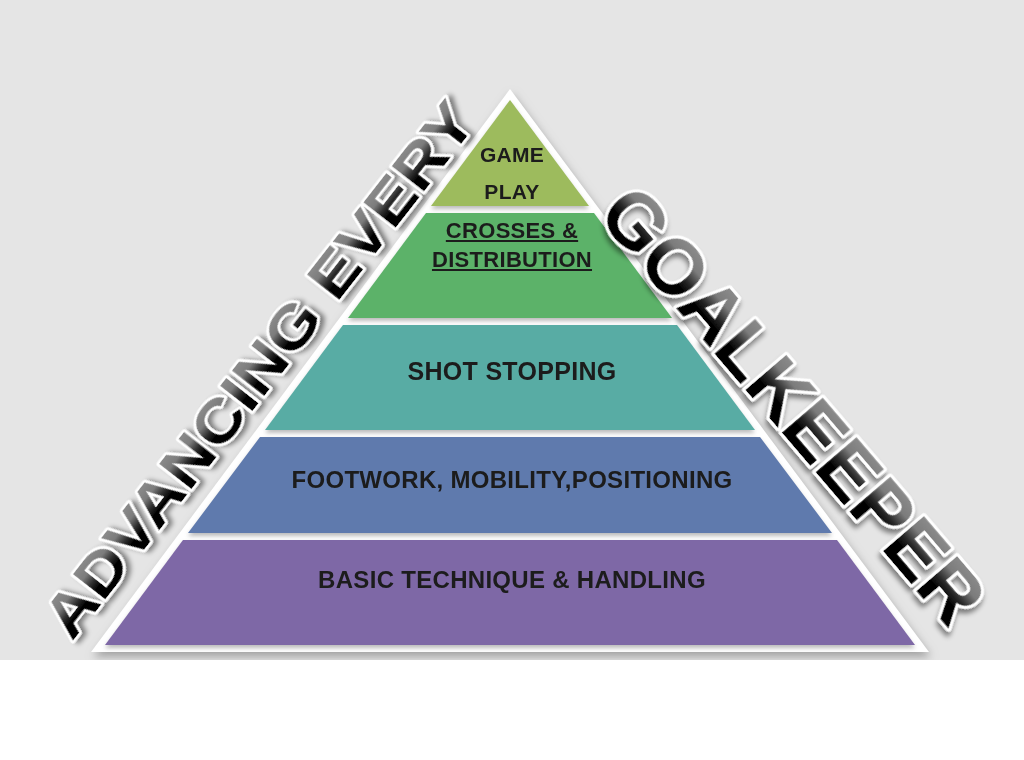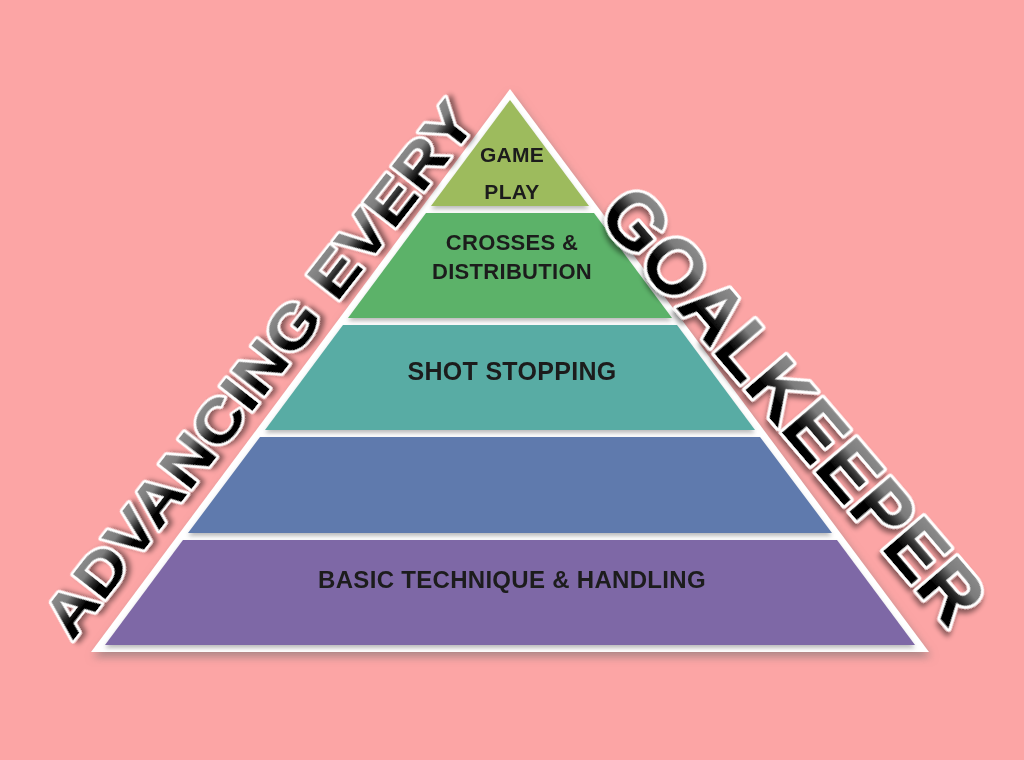--- a/index.html
+++ b/index.html
@@ -1,17 +1,17 @@
 <!DOCTYPE html>
 <html><head>
 <meta charset="utf-8">
 <style>
   html,body{margin:0;padding:0;background:#ffffff;}
   .canvas{
-    position:relative;width:1024px;height:760px;overflow:hidden;background:#fca5a5;
+    position:relative;width:1024px;height:660px;overflow:hidden;background:#e5e5e5;
     font-family:"Liberation Sans",sans-serif;
   }
   
   .shadow-wrap{position:absolute;inset:0;pointer-events:none;}
   .backing-wrap{filter:drop-shadow(2px 5px 4px rgba(110,110,110,0.55));}
   .band-shadow{filter:drop-shadow(0px 3px 2px rgba(60,60,60,0.35));}
   .backing{
     position:absolute;inset:0;background:#ffffff;
     clip-path:polygon(510px 89px, 929px 652px, 91px 652px);
   }
@@ -20,21 +20,21 @@
   #b2{clip-path:polygon(426px 213px, 594px 213px, 672px 318px, 348px 318px);}
   #b3{clip-path:polygon(343px 325px, 677px 325px, 755px 430px, 265px 430px);}
   #b4{clip-path:polygon(260px 437px, 760px 437px, 832px 533px, 188px 533px);}
   #b5{clip-path:polygon(183px 540px, 837px 540px, 915px 645px, 105px 645px);}
 
   .level-label{
     position:absolute;left:0;width:1024px;text-align:center;
     font-weight:bold;color:#1c1c1c;white-space:pre-line;letter-spacing:0.3px;
   }
   #lab1{top:136px;font-size:21px;line-height:37px;}
-  #lab2{top:228px;font-size:22px;line-height:29px;}
+  #lab2{top:216px;font-size:22px;line-height:29px;text-decoration:underline;}
   #lab3{top:356px;font-size:25px;line-height:30px;}
   #lab4{top:465px;font-size:24px;line-height:30px;}
   #lab5{top:565px;font-size:24px;line-height:30px;text-align:center;}
 
   .wordart-layer{position:absolute;left:0;top:0;pointer-events:none;}
   .wordart{
     font-family:"Liberation Sans",sans-serif;font-weight:bold;
     fill:url(#wa-grad);stroke:#ffffff;paint-order:stroke;
     stroke-linejoin:round;stroke-linecap:round;filter:url(#wa-shadow);
   }
@@ -64,20 +64,21 @@
     </div>
   <div class="shadow-wrap band-shadow">
       <div class="band" id="b5" style="background: rgb(126, 104, 166);"></div>
     </div>
 
   <div class="level-label" id="lab1">GAME
 PLAY</div>
   <div class="level-label" id="lab2">CROSSES &amp;
 DISTRIBUTION</div>
   <div class="level-label" id="lab3">SHOT STOPPING</div>
+  <div class="level-label" id="lab4">FOOTWORK, MOBILITY,POSITIONING</div>
   <div class="level-label" id="lab5">BASIC TECHNIQUE &amp; HANDLING</div>
 
   <svg class="wordart-layer" width="1024" height="760" viewBox="0 0 1024 760">
     <defs>
       <linearGradient id="wa-grad" x1="0" y1="0" x2="0" y2="1">
         <stop offset="0" stop-color="#9a9a9a"></stop>
         <stop offset="0.36" stop-color="#7c7c7c"></stop>
         <stop offset="0.50" stop-color="#2e2e2e"></stop>
         <stop offset="0.62" stop-color="#000000"></stop>
         <stop offset="1" stop-color="#000000"></stop>

